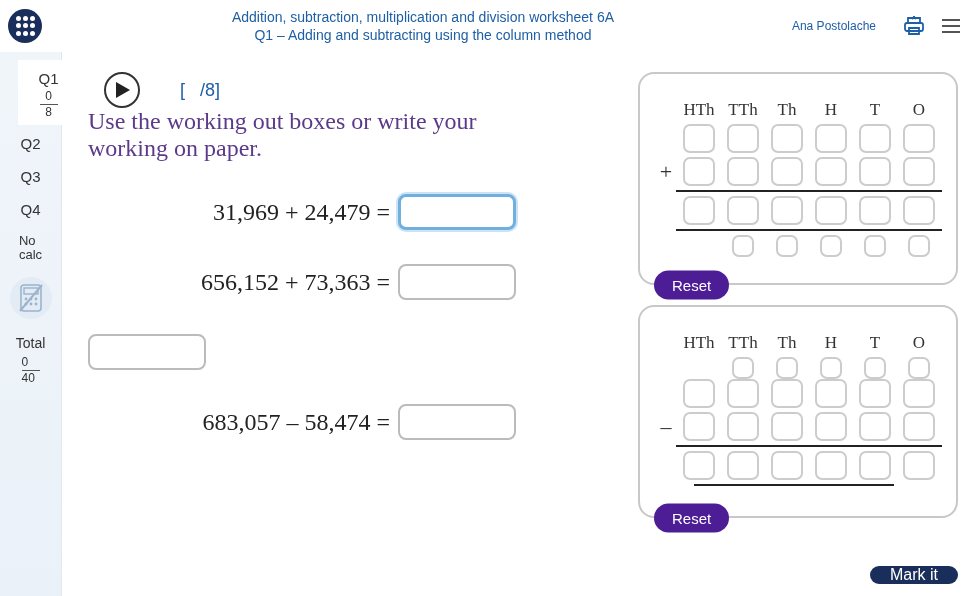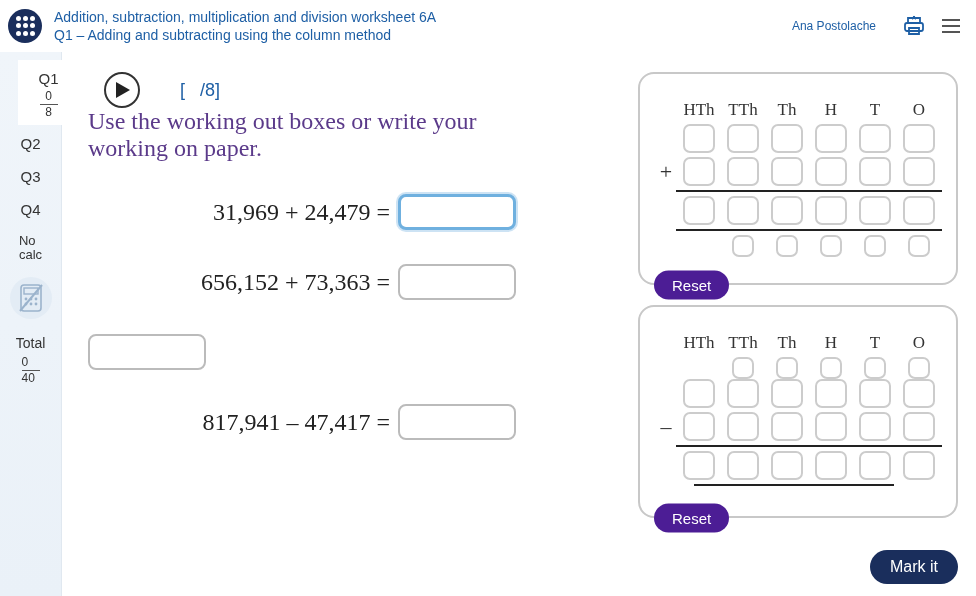--- a/index.html
+++ b/index.html
@@ -27,21 +27,21 @@
     align-items: center;
     justify-content: center;
     flex-wrap: wrap;
     padding: 6px;
     margin-right: 12px;
     flex-shrink: 0;
   }
   .logo-dot {
     width: 5px; height: 5px; border-radius: 50%; background: #fff; margin: 1px;
   }
-  .header-titles { flex: 1; }
+  .header-titles { flex: 1; text-align: center; }
   .worksheet-title { color: #1e5fa5; font-size: 14px; }
   .question-title { color: #1e5fa5; font-size: 14px; margin-top: 2px;}
   .user-name { color: #1e5fa5; font-size: 12px; margin-right: 18px; }
   .header-icon { color: #1e5fa5; margin-left: 8px; display:flex; align-items:center; justify-content:center;}
   .hamburger {
     display: flex; flex-direction: column; gap: 4px; cursor: pointer; margin-left: 16px;
   }
   .hamburger span { display:block; width: 18px; height: 2px; background: #555; }
 
   
@@ -154,21 +154,21 @@
     background: #4c1d95; color: #fff; border: none;
     border-radius: 999px; padding: 6px 18px; font-size: 15px;
     cursor: pointer; position: absolute; left: 14px; bottom: -2px; transform: translateY(50%);
   }
   .work-box.sub .row4 .cell { width:32px; height:29px;}
   
   .mark-it {
     position: absolute;
     right: 18px; bottom: 12px;
     background: #1a2e5c; color:#fff; border:none;
-    border-radius: 999px; padding: 8px 20px; font-size: 16px; cursor:pointer;
+    border-radius: 999px; padding: 0 20px; font-size: 16px; cursor:pointer;
   }
   .five-carry { display:grid; grid-template-columns: 18px 40px repeat(5,40px); gap:4px; justify-content:center; align-items:center;}
 </style>
 </head>
 <body>
 
 <div class="header">
   <div class="logo">
     <span class="logo-dot"></span>
       <span class="logo-dot"></span>
@@ -254,21 +254,21 @@
         <input class="eq-input focused" style="">
       </div>
       <div class="eq-row">
         <div class="eq-text">656,152 + 73,363 =</div>
         <input class="eq-input" style="">
       </div>
       <div class="eq-row">
         <input class="eq-input" style="">
       </div>
       <div class="eq-row">
-        <div class="eq-text">817,941 – 47,417 =</div>
+        <div class="eq-text">683,057 – 58,474 =</div>
         <input class="eq-input" style="">
       </div>
     </div>
   </div>
 
   <div class="right-col">
 
     <div class="work-box" style="padding-bottom:26px;">
       <div class="place-headers">
         <span></span>

